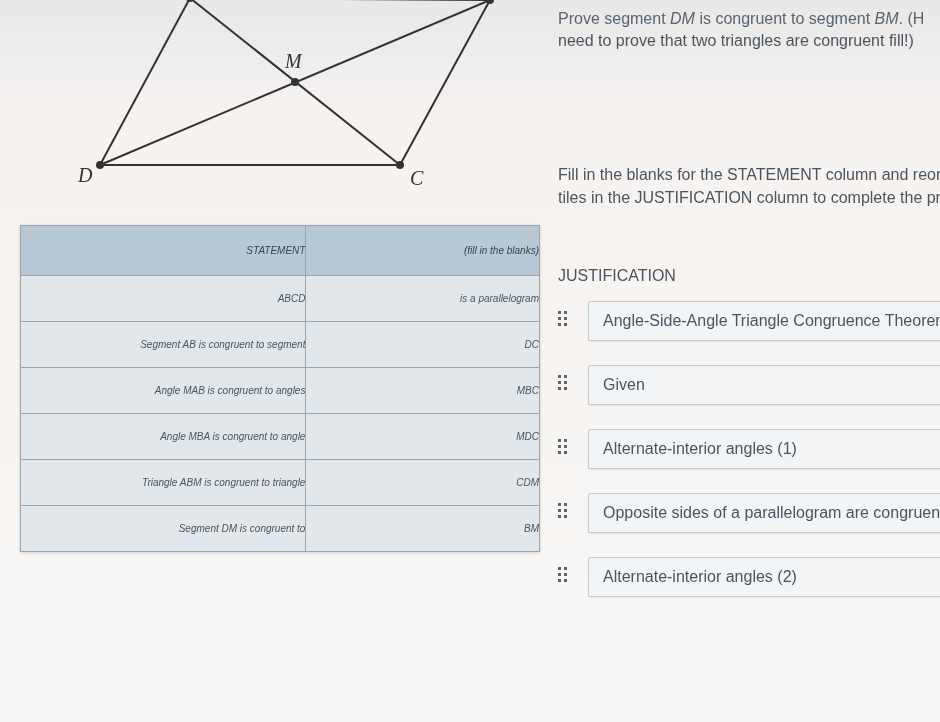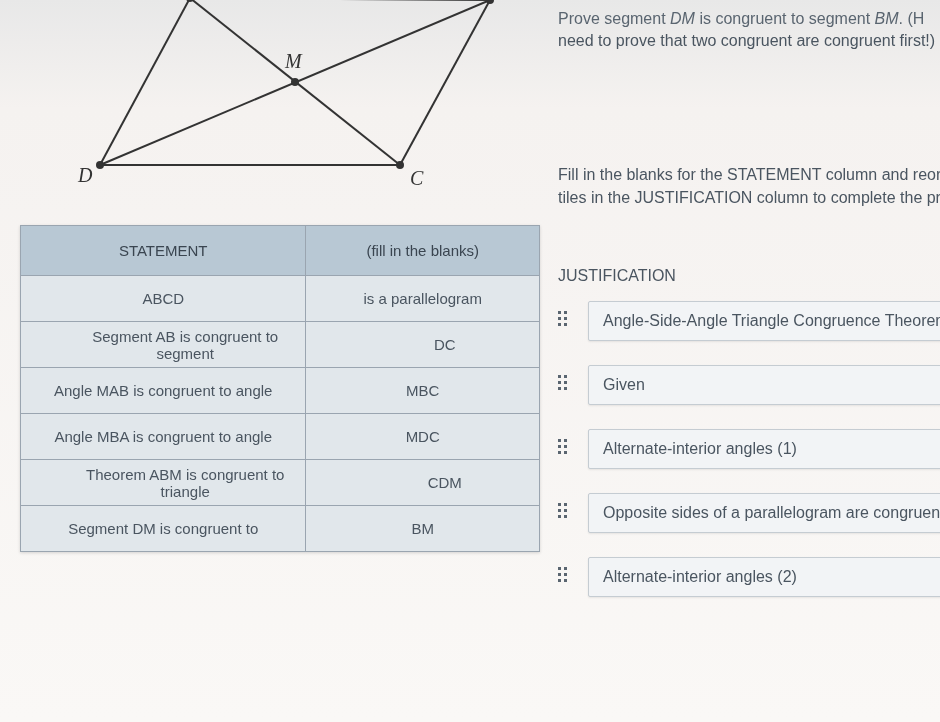--- a/index.html
+++ b/index.html
@@ -55,25 +55,26 @@
       line-height: 1.45;
     }
     .proof-table {
       border-collapse: collapse;
       width: 520px;
       margin-top: 10px;
       box-shadow: 0 1px 3px rgba(0,0,0,0.15);
     }
     .proof-table td, .proof-table th {
       border: 1px solid #9aa5b0;
-      text-align: center;
-      font-size: 15px;
+      text-align: right;
+      font-size: 10px;
       color: #4a5560;
       background: #e1e7eb;
       font-weight: 400;
+      font-style: italic;
     }
     .proof-table .header-row td {
       background: #b8c8d4;
       height: 50px;
       color: #3a4550;
     }
     .proof-table .body-row td {
       height: 46px;
     }
     .proof-table .col-stmt { width: 55%; }
@@ -172,47 +173,47 @@
       </tr>
       <tr class="body-row">
         <td>ABCD</td>
         <td>is a parallelogram</td>
       </tr>
       <tr class="body-row tall-row">
         <td>Segment AB is congruent to segment</td>
         <td>DC</td>
       </tr>
       <tr class="body-row">
-        <td>Angle MAB is congruent to angle</td>
+        <td>Angle MAB is congruent to angles</td>
         <td>MBC</td>
       </tr>
       <tr class="body-row">
         <td>Angle MBA is congruent to angle</td>
         <td>MDC</td>
       </tr>
       <tr class="body-row tall-row">
-        <td>Theorem ABM is congruent to triangle</td>
+        <td>Triangle ABM is congruent to triangle</td>
         <td>CDM</td>
       </tr>
       <tr class="body-row">
         <td>Segment DM is congruent to</td>
         <td>BM</td>
       </tr>
     </tbody>
       </table>
 
   </div>
 
   <div class="right-col">
 
     <div class="problem-text">
       <span class="line1">
         <span>Prove segment </span><span class="italic">DM</span><span> is congruent to segment </span><span class="italic">BM</span><span>. (H</span>
       </span><br>
-      <span>need to prove that two congruent are congruent first!)</span>
+      <span>need to prove that two triangles are congruent fill!)</span>
     </div>
 
     <div class="instruction">
       <span>Fill in the blanks for the STATEMENT column and  reord</span><br>
       <span>tiles in the JUSTIFICATION column to complete the pro</span>
     </div>
 
     <div class="just-label">JUSTIFICATION</div>
 
     <div class="tile-area">

